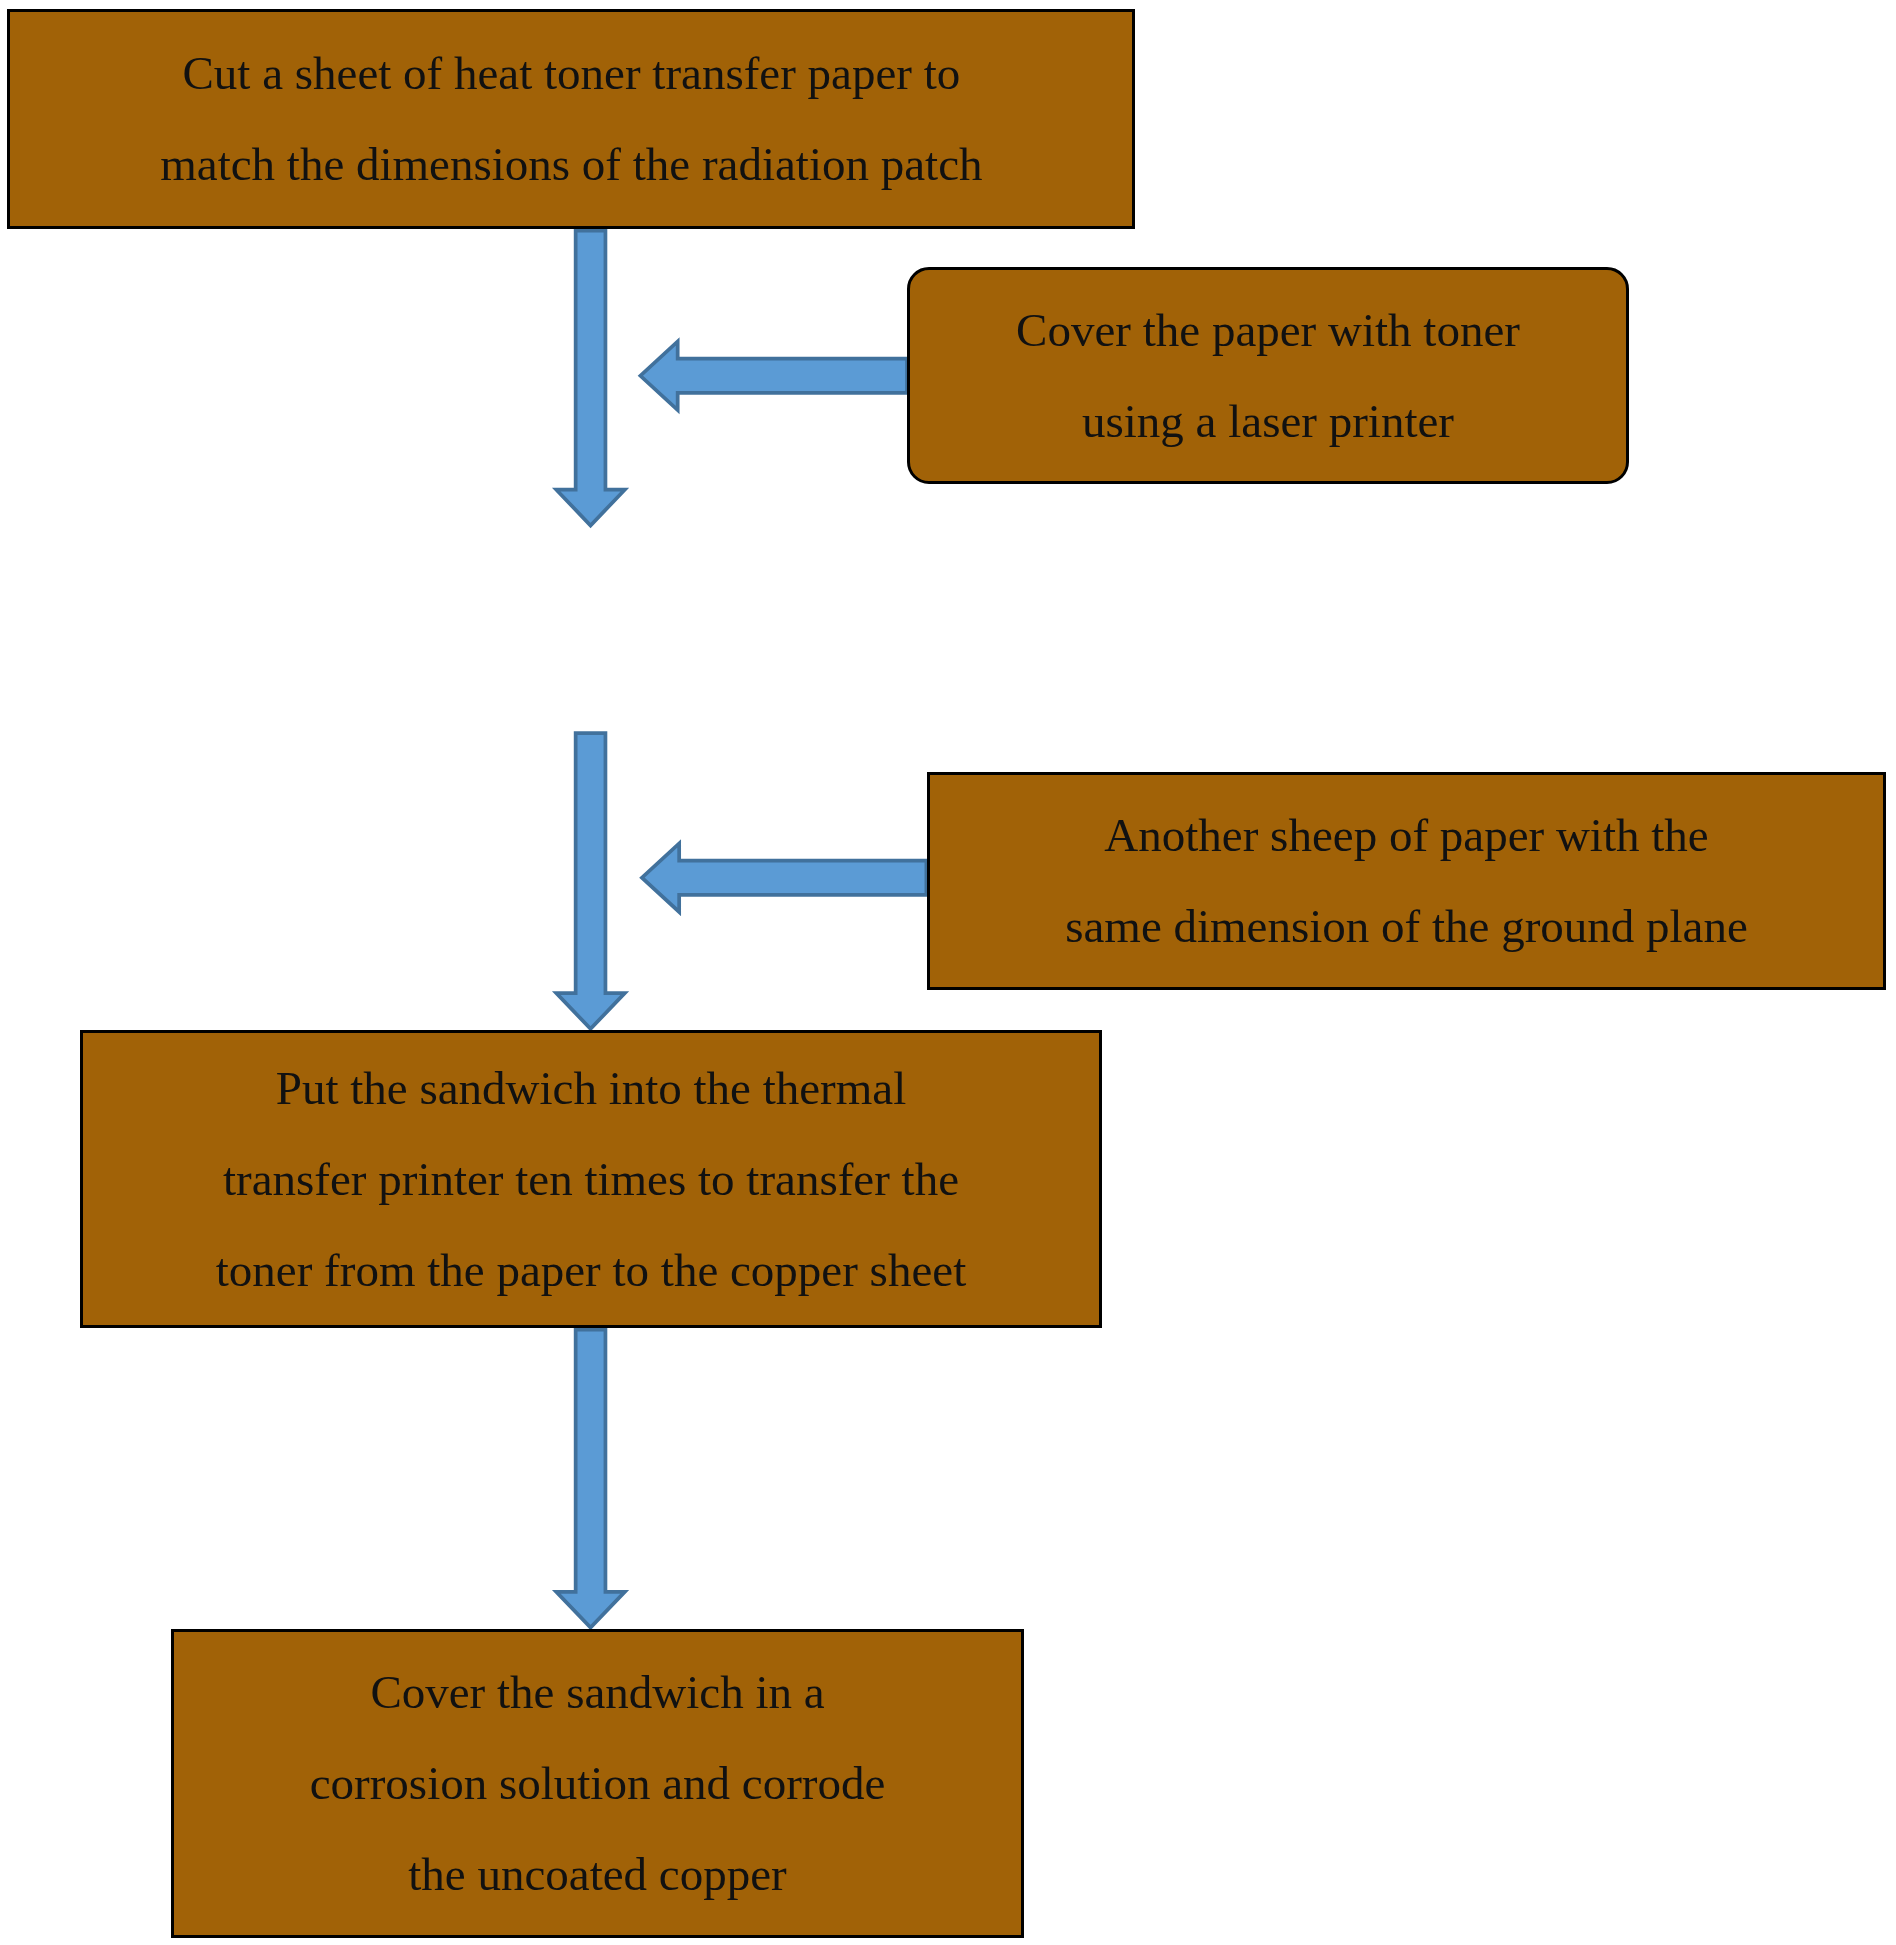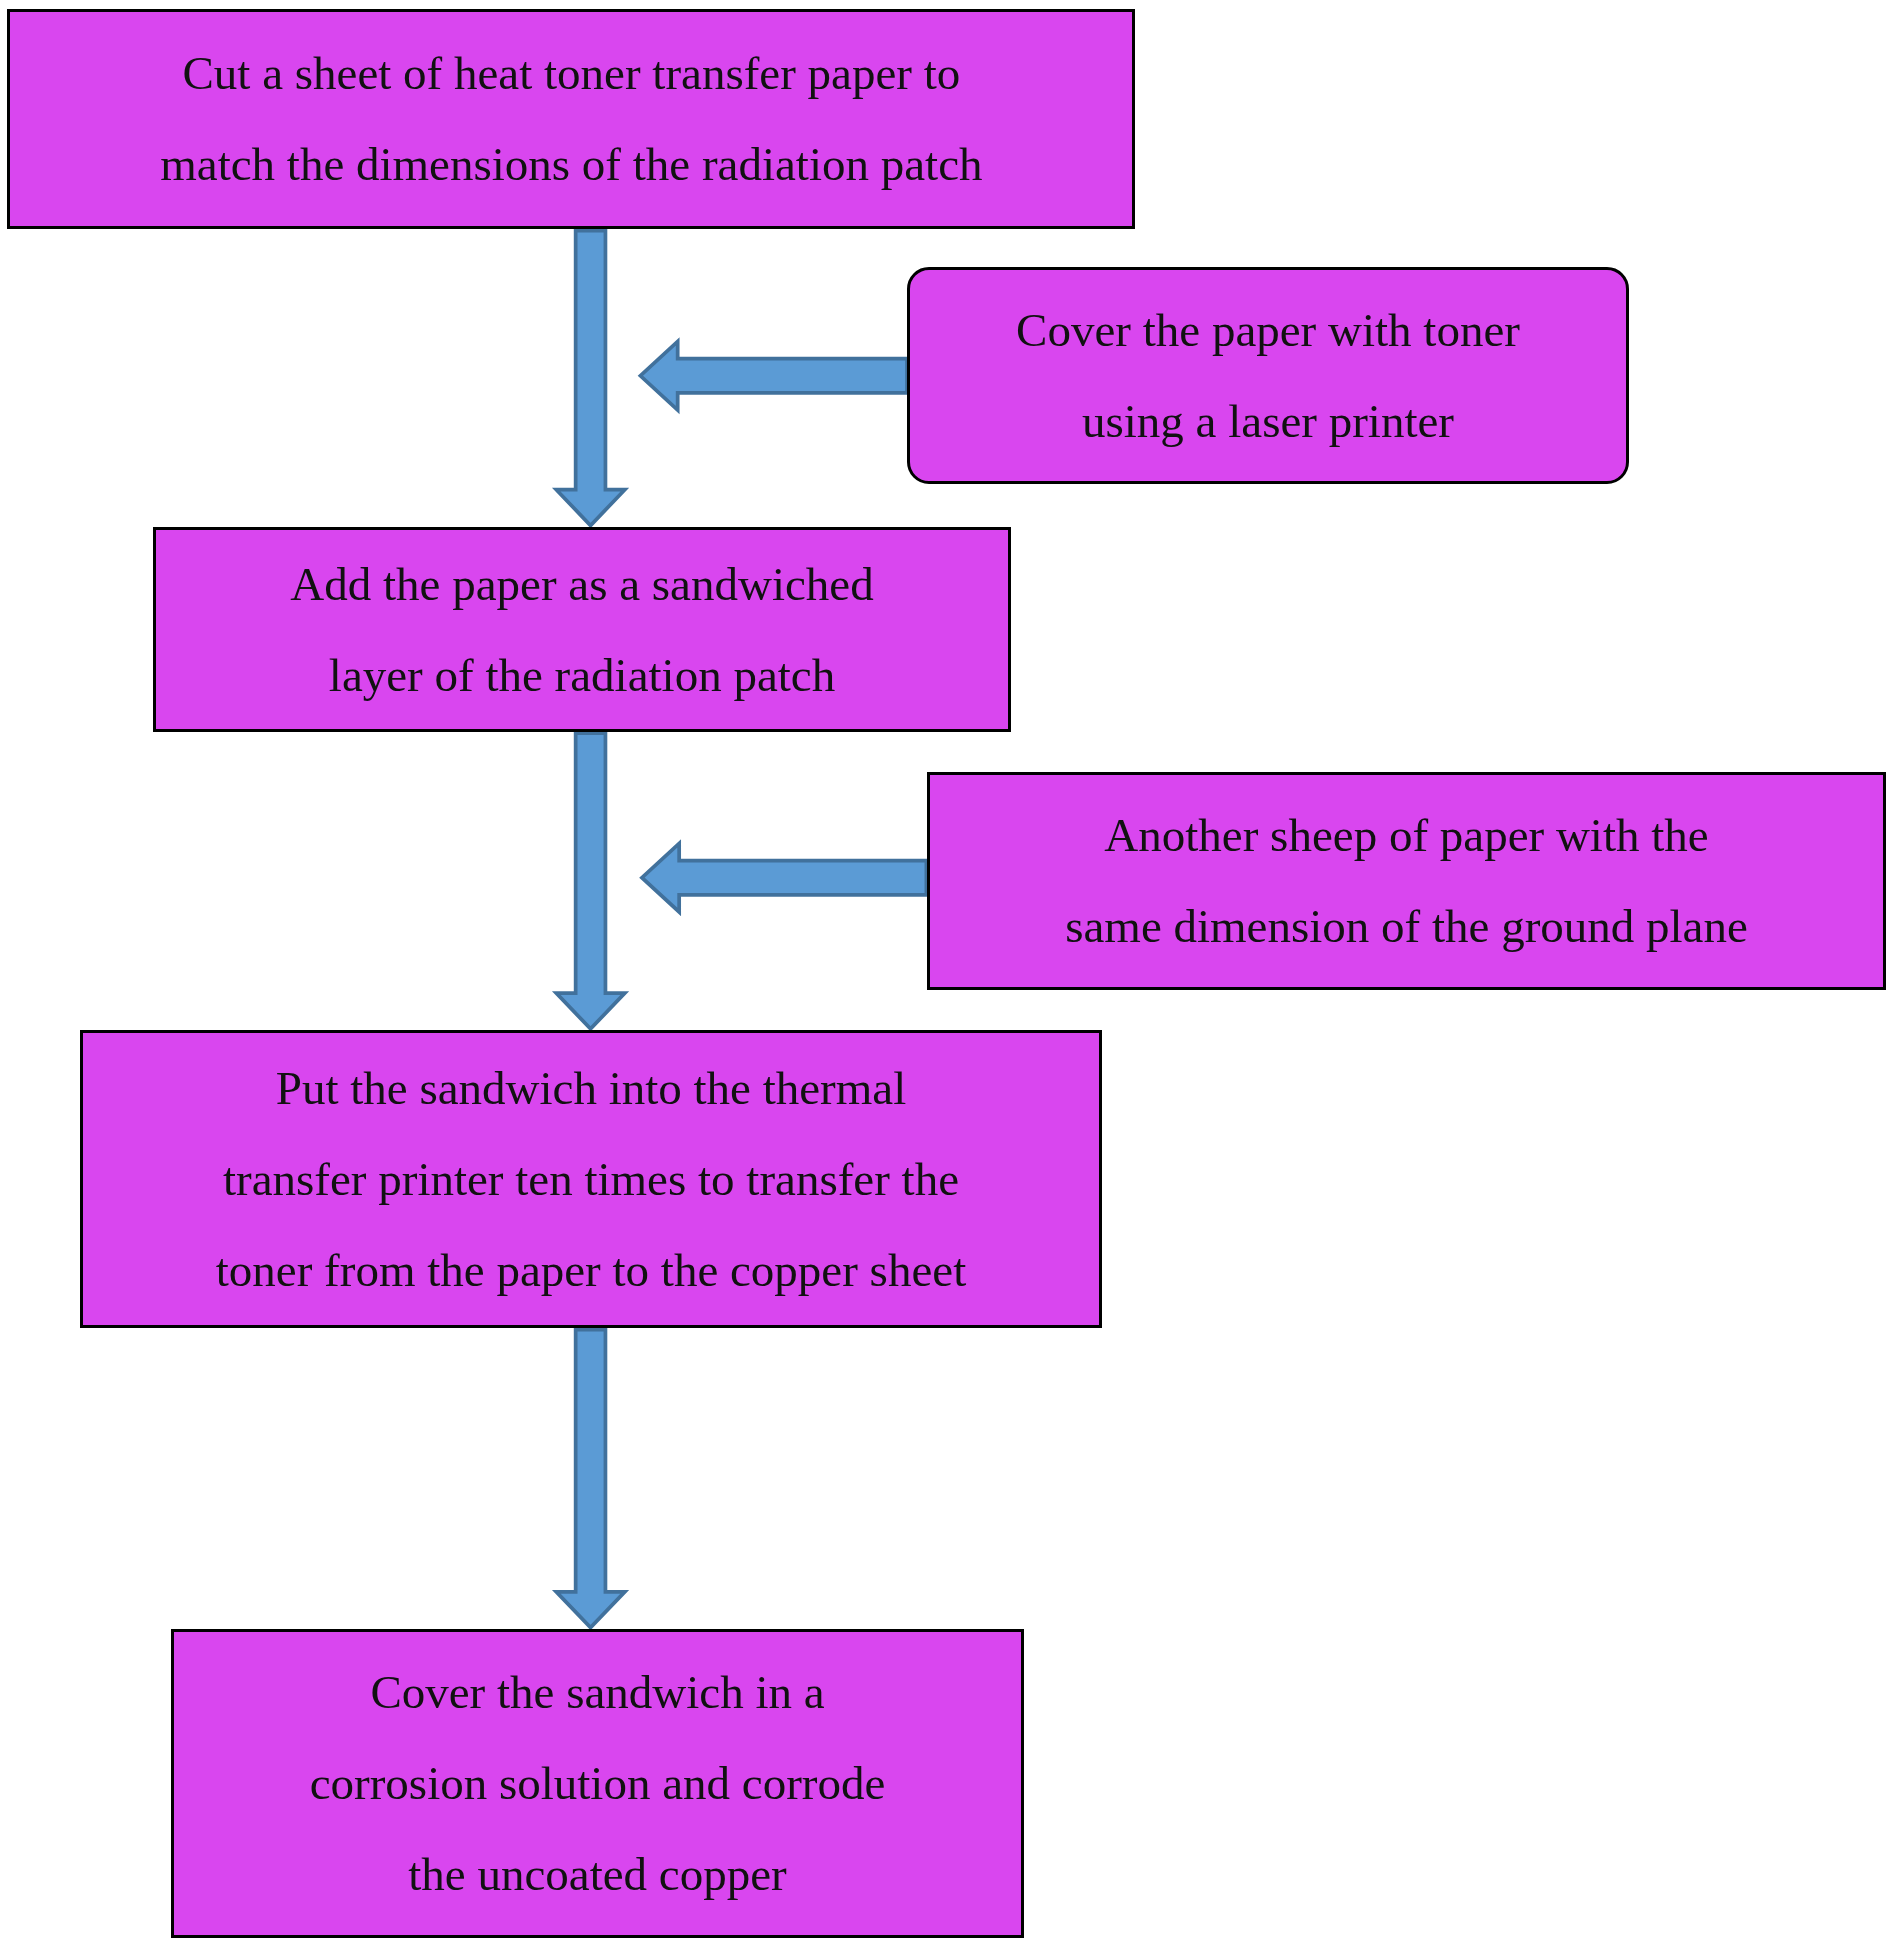--- a/index.html
+++ b/index.html
@@ -13,21 +13,21 @@
     height: 1946px;
     background: #ffffff;
     font-family: "Liberation Serif", "DejaVu Serif", serif;
     color: #111111;
     overflow: hidden;
   }
   .flow-box {
     position: absolute;
     box-sizing: border-box;
     border: 3.7px solid #000000;
-    background: #d946ef;
+    background: #a16207;
     display: flex;
     align-items: center;
     justify-content: center;
     text-align: center;
   }
   .flow-box .box-text {
     white-space: pre-line;
     font-size: 47px;
     line-height: 91px;
   }
@@ -68,24 +68,20 @@
   <div class="flow-box box-step1">
     <span class="box-text">Cut a sheet of heat toner transfer paper to
 match the dimensions of the radiation patch</span>
   </div>
 
   <div class="flow-box box-side1">
     <span class="box-text">Cover the paper with toner
 using a laser printer</span>
   </div>
 
-  <div class="flow-box box-step2">
-    <span class="box-text">Add the paper as a sandwiched
-layer of the radiation patch</span>
-  </div>
 
   <div class="flow-box box-step3">
     <span class="box-text">Put the sandwich into the thermal
 transfer printer ten times to transfer the
 toner from the paper to the copper sheet</span>
   </div>
 
   <div class="flow-box box-side2">
     <span class="box-text">Another sheep of paper with the
 same dimension of the ground plane</span>

